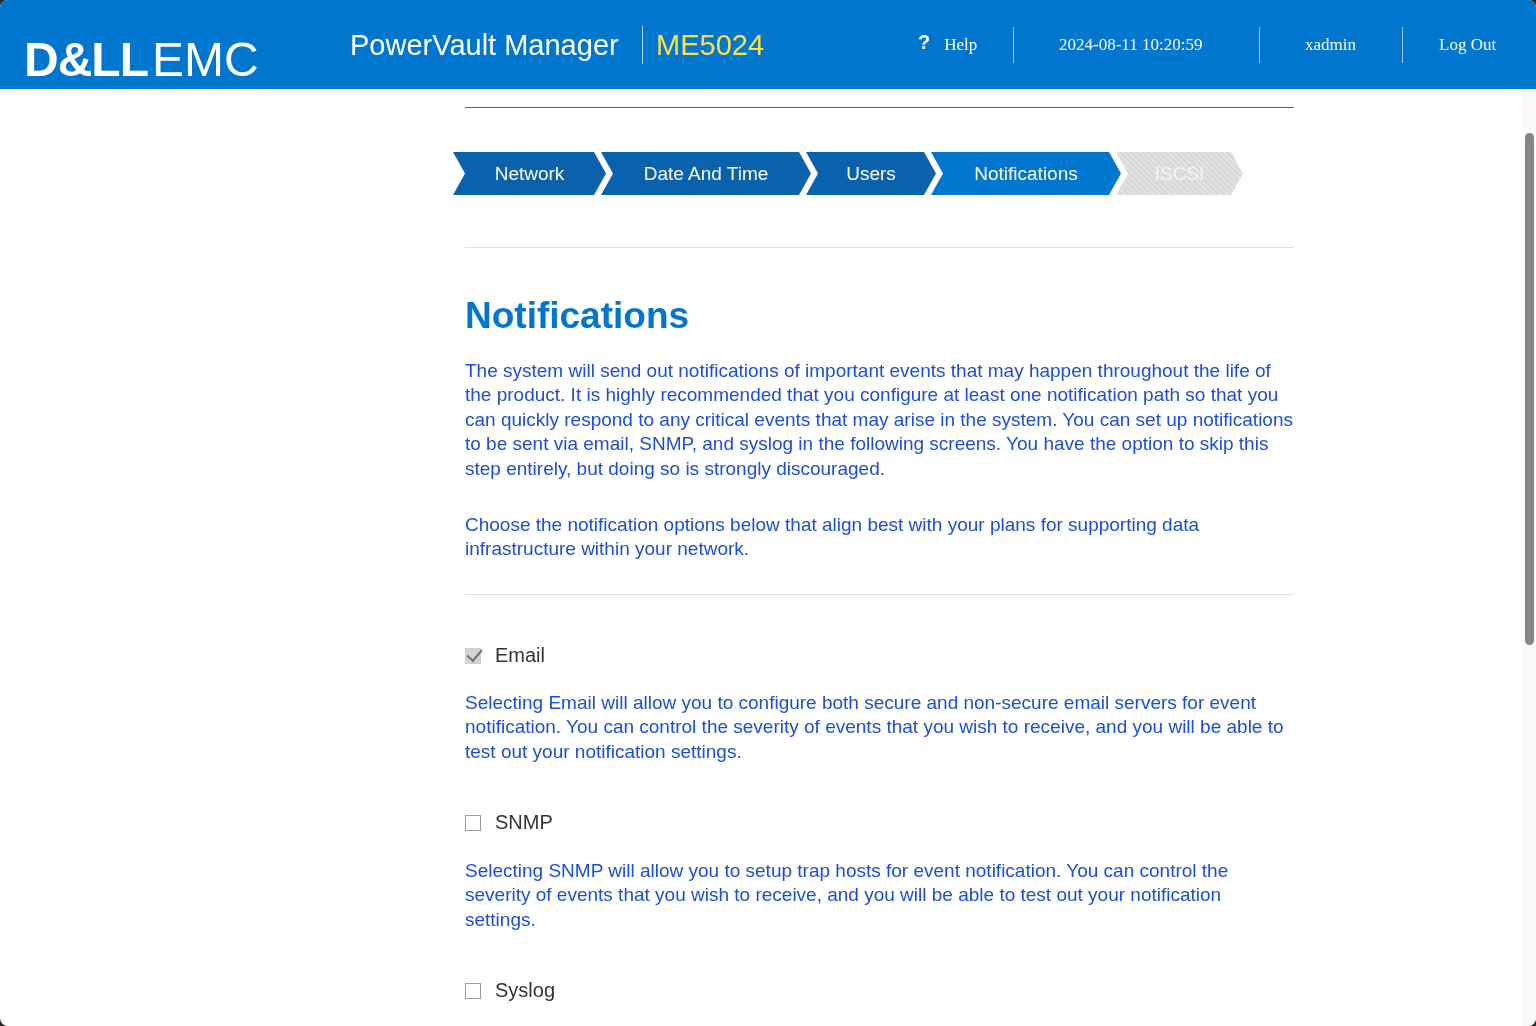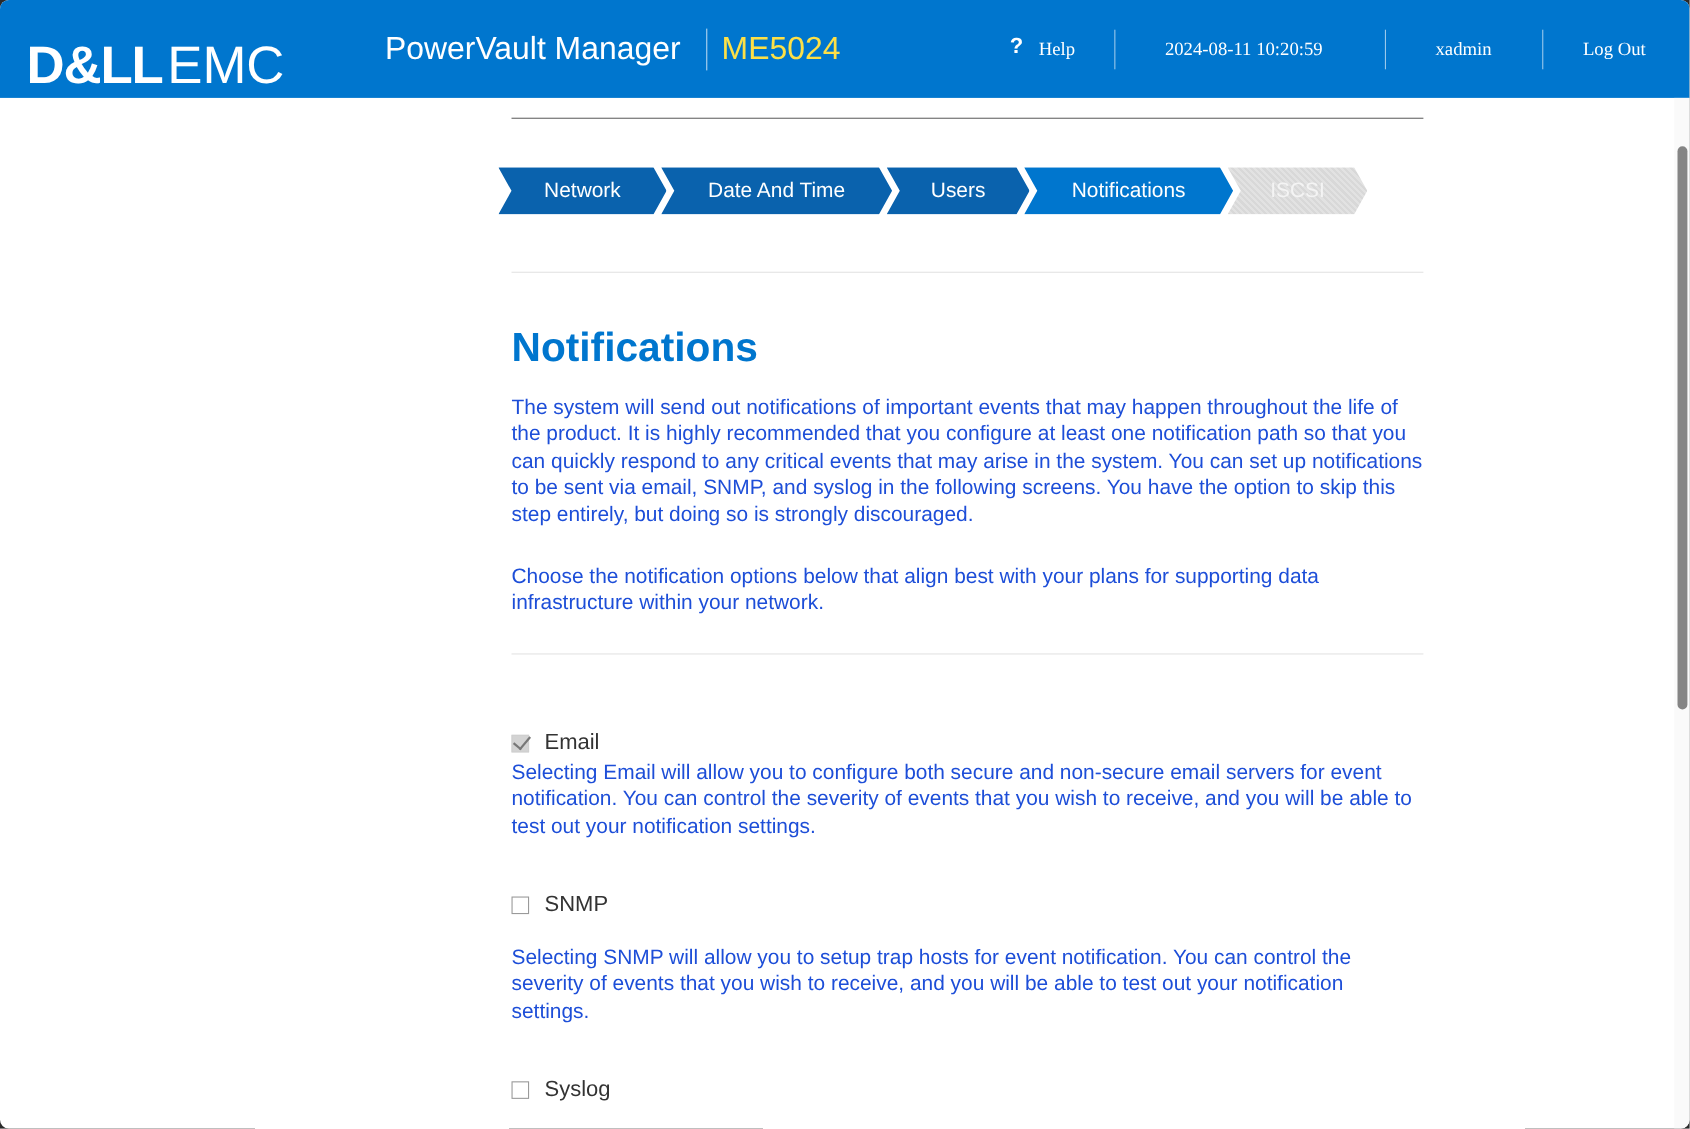--- a/index.html
+++ b/index.html
@@ -76,21 +76,21 @@
     .cb {
       width: 16px; height: 16px; border: 1px solid #9a9a9a; background: #fff;
       box-sizing: border-box; position: relative; margin-right: 14px;
     }
     .cb.checked { background: #d3d3d3; border-color: #cfcfcf; }
     .cb.checked::after {
       content: ""; position: absolute; left: 4px; top: -3px; width: 7px; height: 13px;
       border-right: 2px solid #777; border-bottom: 2px solid #777; transform: rotate(40deg);
     }
     .opt-label { font-size: 20px; color: #333; }
-    .opt-email { top: 555px; margin-top: 20px; }
+    .opt-email { top: 555px; }
     .opt-snmp { top: 722px; }
     .opt-syslog { top: 890px; }
     .para-email { top: 602px; }
     .para-snmp { top: 770px; }
   </style>
 </head>
 <body>
 
 <div class="window">
 

